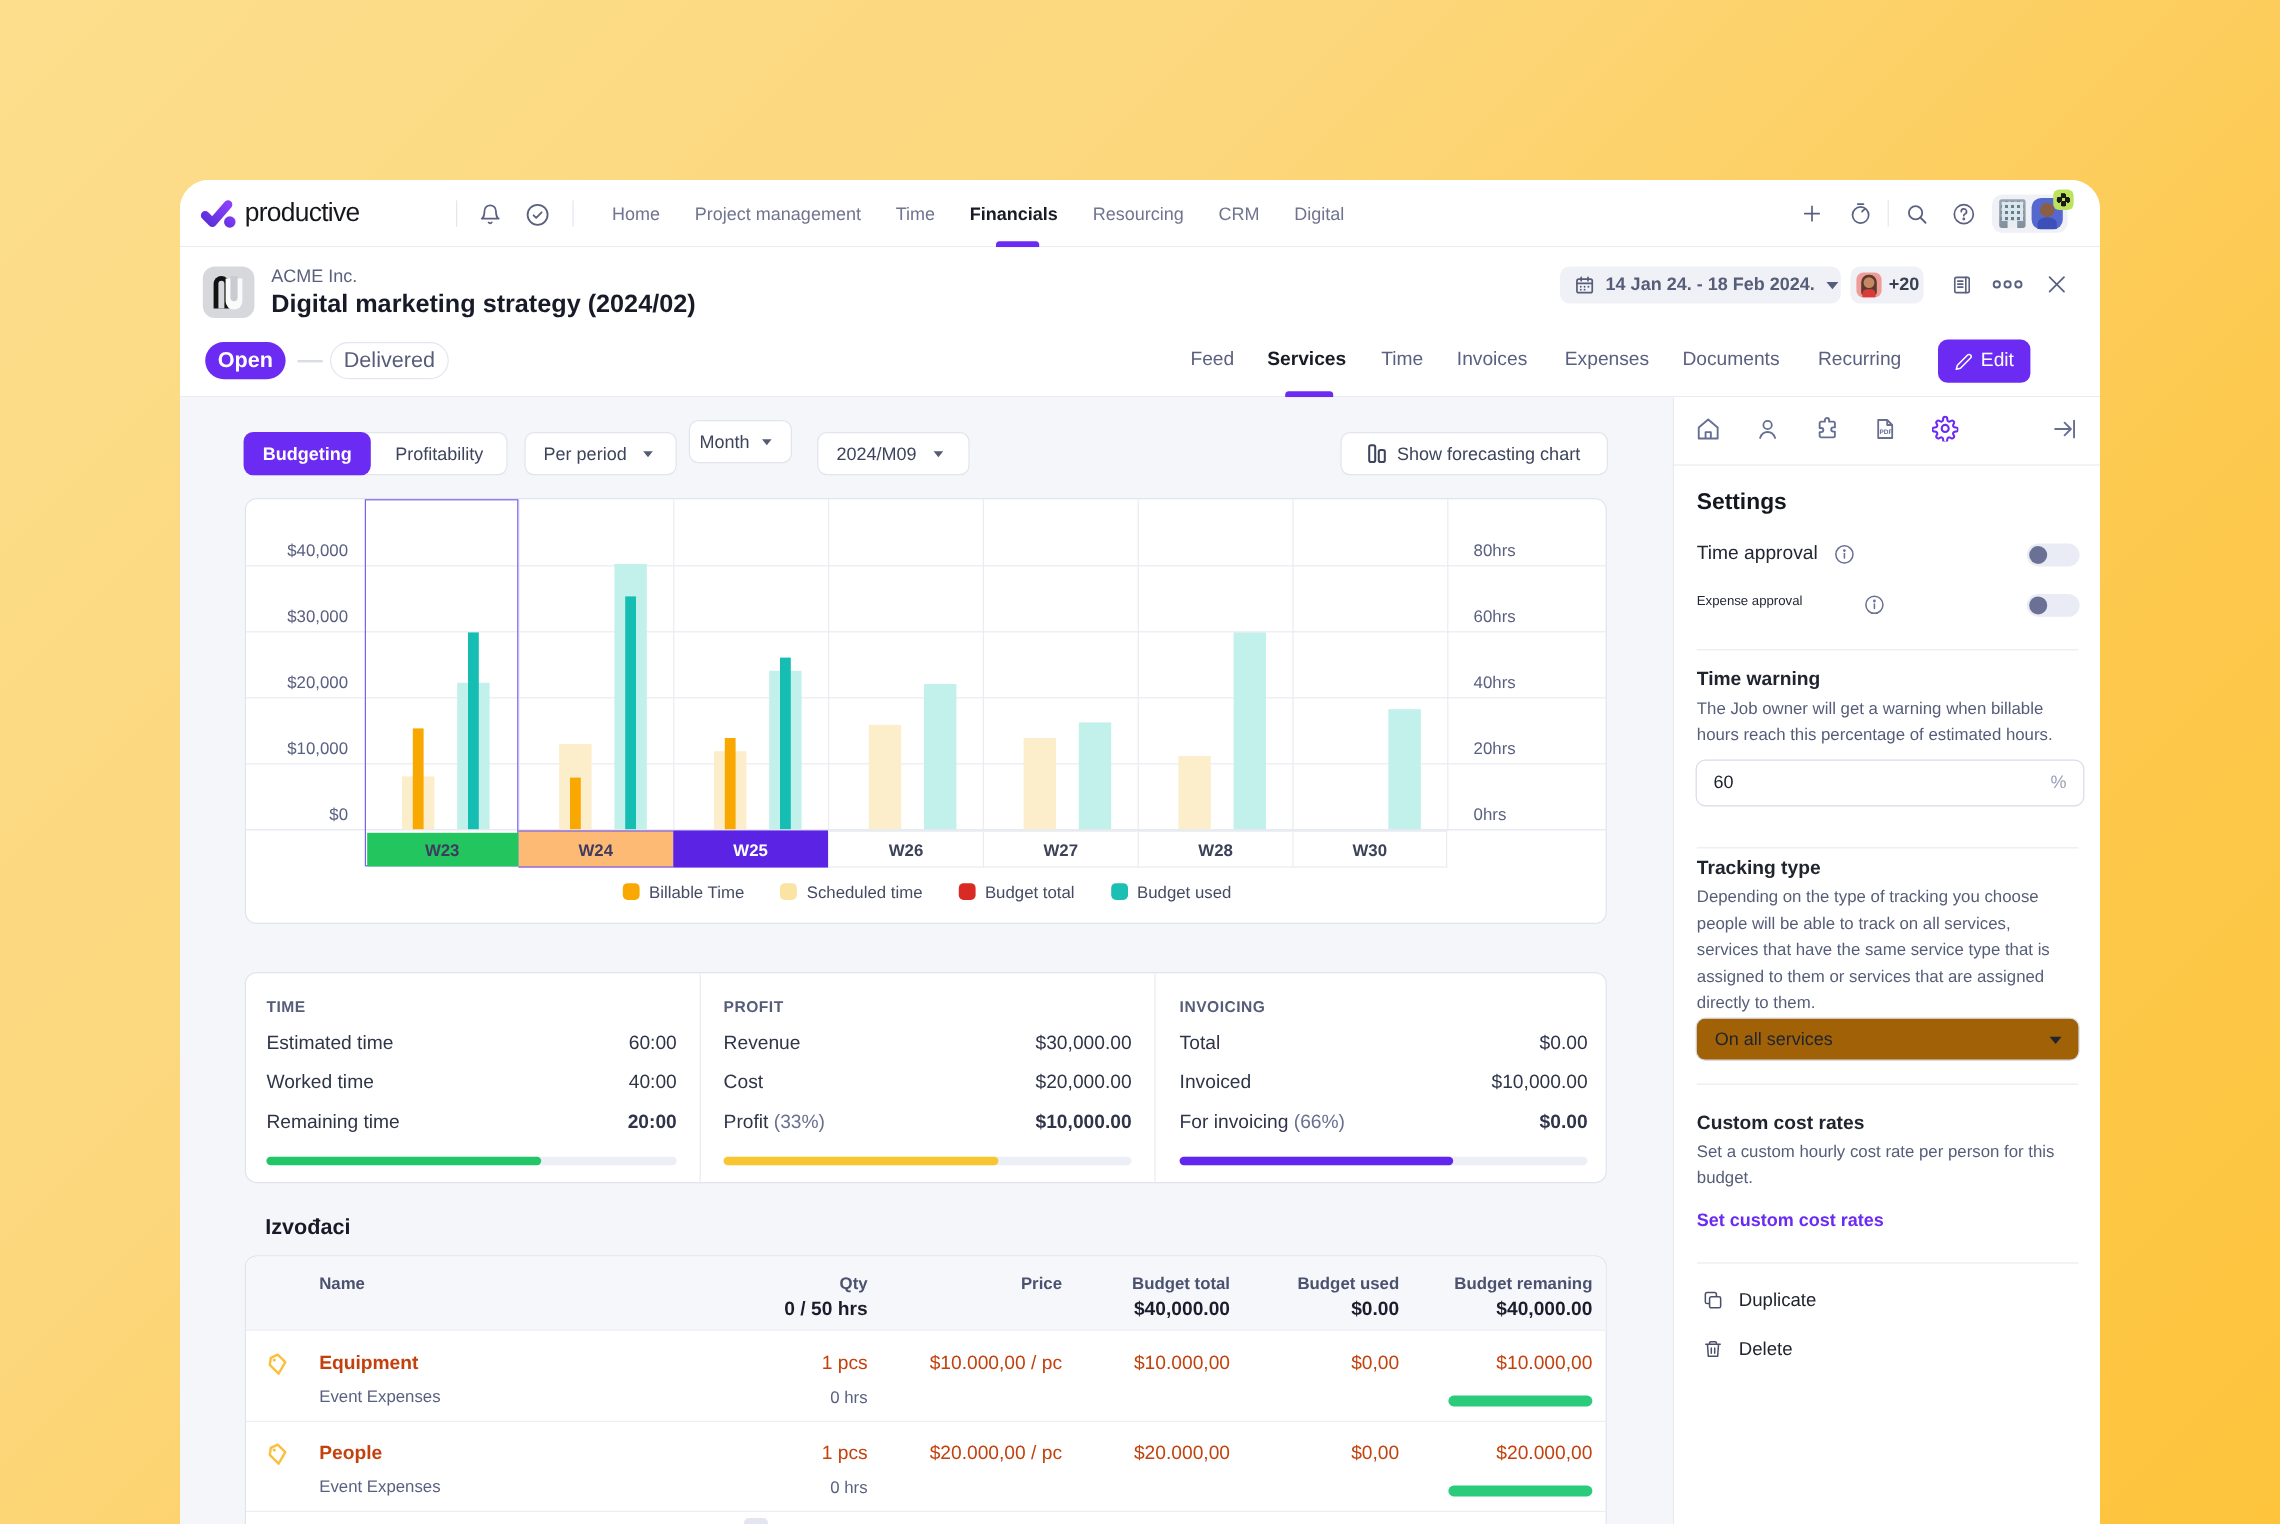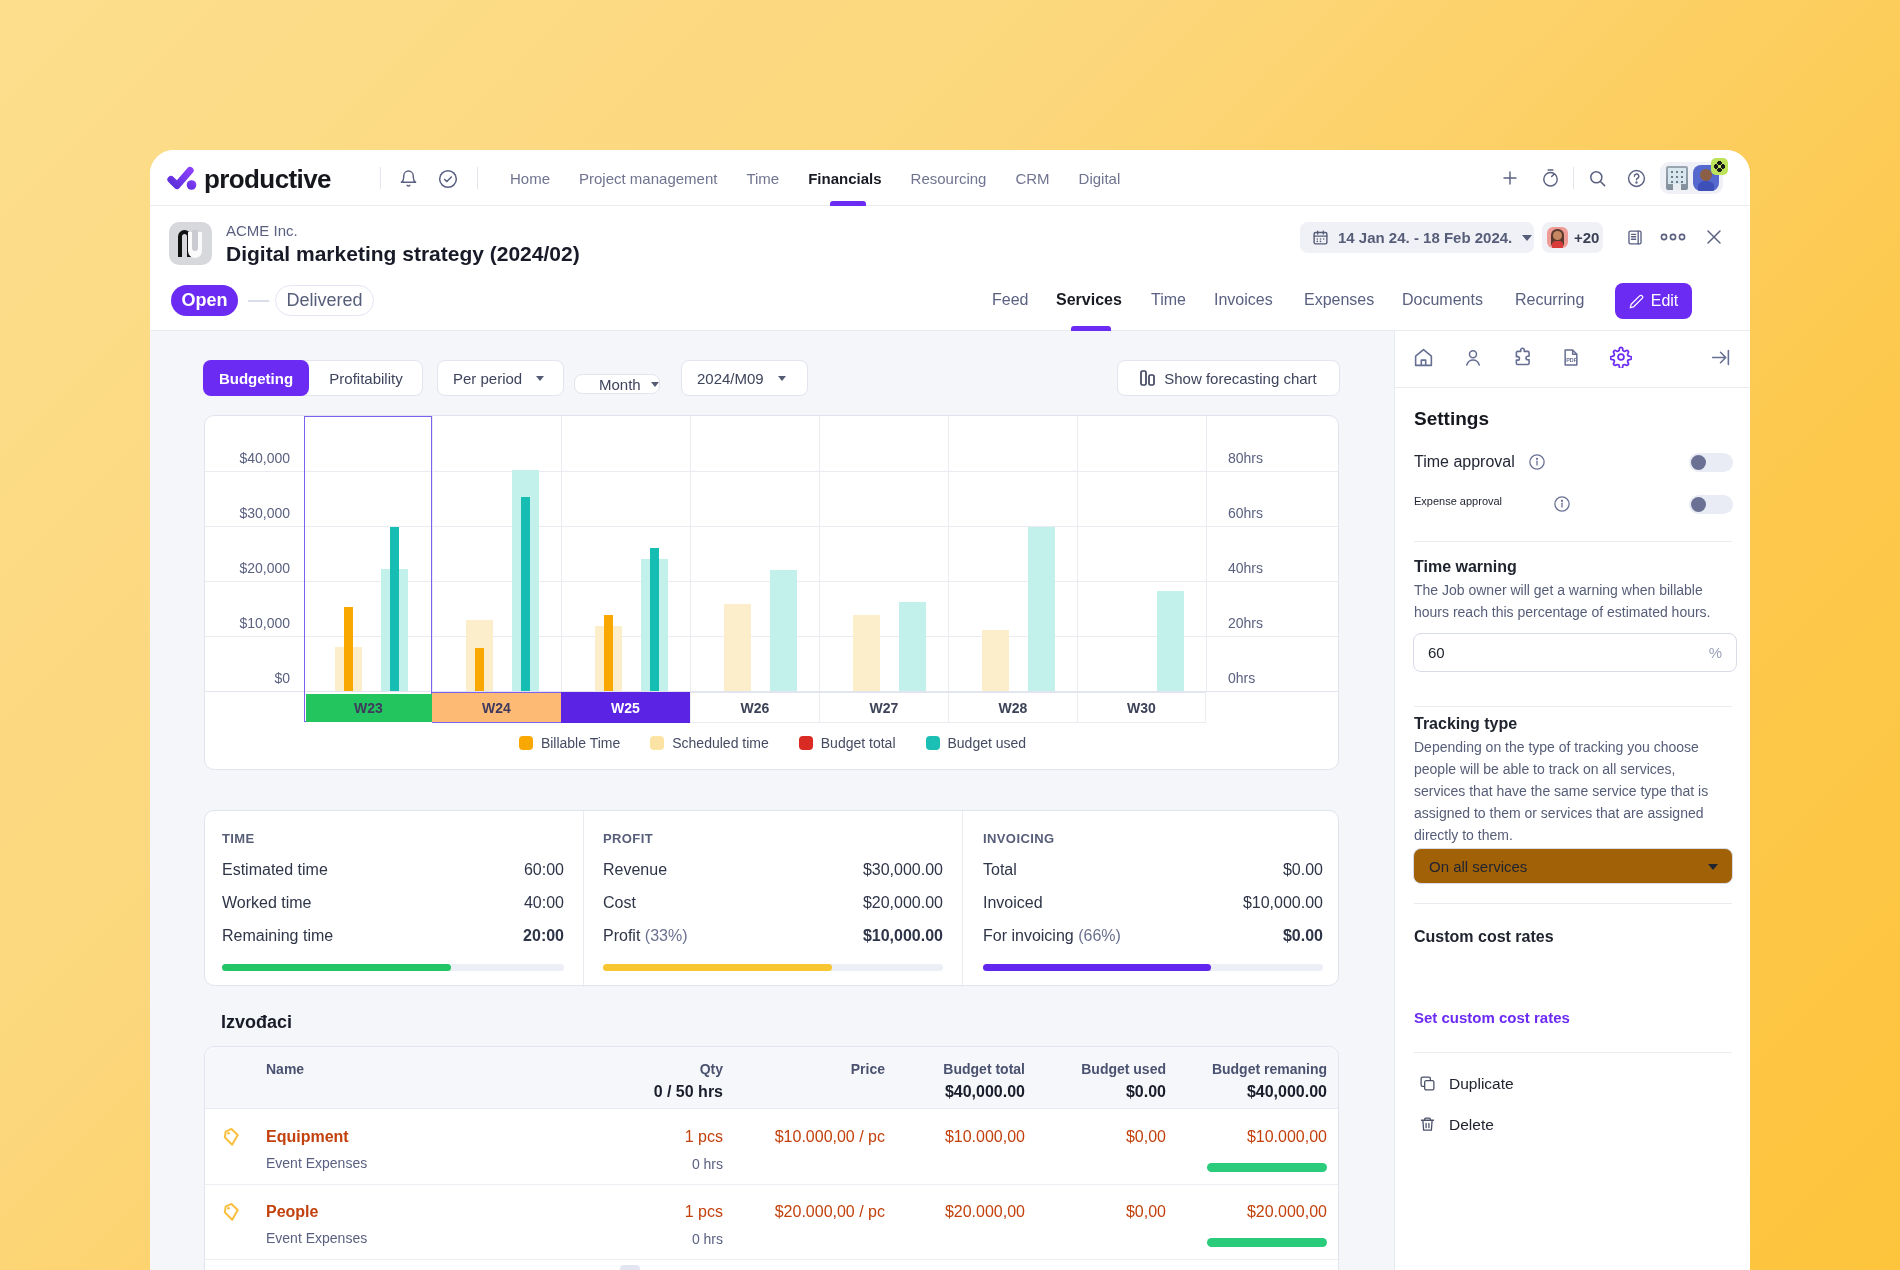--- a/index.html
+++ b/index.html
@@ -57,21 +57,21 @@
     <svg class="abs" style="left:17px;top:16px" width="30" height="26" viewBox="0 0 30 26">
       <defs>
           <linearGradient id="lg1" x1="0" y1="1" x2="1" y2="0">
         <stop offset="0" stop-color="#5B2FD9"></stop>
             <stop offset="1" stop-color="#8A3FFC"></stop>
           </linearGradient>
         </defs>
       <path d="M4 13.5 L10 19.5 L23 4.5" fill="none" stroke="url(#lg1)" stroke-width="7.2" stroke-linecap="round" stroke-linejoin="round"></path>
       <circle cx="24.5" cy="19" r="4.8" fill="url(#lg1)"></circle>
     </svg>
-    <div class="abs" style="left:54px;top:14px;font-size:26px;font-weight:bold;color:#15171C;letter-spacing:-0.6px">productive</div>
+    <div class="abs" style="left:54px;top:14px;font-size:22px;font-weight:normal;color:#15171C;letter-spacing:-0.6px">productive</div>
     <div class="vdiv" style="left:230px"></div>
     <svg class="abs" style="left:249px;top:19px" width="19" height="20" viewBox="0 0 24 24" fill="none" stroke="#5A6080" stroke-width="1.8" stroke-linecap="round" stroke-linejoin="round">
       <path d="M18 8a6 6 0 0 0-12 0c0 7-3 8-3 8h18s-3-1-3-8"></path>
         <path d="M10.3 20a2 2 0 0 0 3.4 0"></path>
     </svg>
     <svg class="abs" style="left:288px;top:19px" width="20" height="20" viewBox="0 0 24 24" fill="none" stroke="#5A6080" stroke-width="1.8" stroke-linecap="round" stroke-linejoin="round">
       <circle cx="12" cy="12" r="10"></circle>
         <path d="M8 12.5l2.6 2.6L16 9.5"></path>
     </svg>
     <div class="vdiv" style="left:327px"></div>
@@ -186,21 +186,21 @@
       <span style="color:#fff;font-size:16px">Edit</span>
     </div>
   </div>
 
   <div class="content" id="content" style="overflow:hidden">
 
     <div class="abs" style="left:53px;top:29px;width:220px;height:36px;border:1px solid #E2E4EE;border-radius:8px;background:#fff"></div>
     <div class="abs" style="left:53px;top:29px;width:106px;height:36px;background:#6C2BF2;border-radius:8px;color:#fff;font-size:15px;font-weight:bold;display:flex;align-items:center;justify-content:center">Budgeting</div>
     <div class="abs" style="left:159px;top:29px;width:114px;height:36px;font-size:15px;color:#3E445C;display:flex;align-items:center;justify-content:center">Profitability</div>
     <div class="btn" style="left:287px;top:29px;width:127px;height:36px;padding-left:15px">Per period<div class="caret" style="margin-left:14px;border-top-width:5px;border-left-width:4.5px;border-right-width:4.5px"></div></div>
-    <div class="btn" style="left:424px;top:43px;width:86px;height:20px;padding-left:24px">Month<div class="caret" style="margin-left:10px;border-top-width:5px;border-left-width:4.5px;border-right-width:4.5px"></div></div>
+    <div class="btn" style="left:424px;top:19px;width:86px;height:36px;padding-left:8px">Month<div class="caret" style="margin-left:10px;border-top-width:5px;border-left-width:4.5px;border-right-width:4.5px"></div></div>
     <div class="btn" style="left:531px;top:29px;width:127px;height:36px;padding-left:15px">2024/M09<div class="caret" style="margin-left:14px;border-top-width:5px;border-left-width:4.5px;border-right-width:4.5px"></div></div>
     <div class="btn" style="left:967px;top:29px;width:223px;height:36px;justify-content:center;gap:9px">
       <svg width="15" height="16" viewBox="0 0 15 16" fill="none" stroke="#3E445C" stroke-width="1.7">
           <rect x="1" y="1" width="5" height="14" rx="1.5"></rect>
           <rect x="9" y="5" width="5" height="10" rx="1.5"></rect>
         </svg>
       Show forecasting chart</div>
 
     <div class="panel" style="left:54px;top:84px;width:1135px;height:355px">
       <div class="gl-h" style="top:55px"></div>
@@ -398,20 +398,21 @@
     </div>
     <div class="sb-div" style="top:375px"></div>
     <div class="abs" style="left:19px;top:384px;font-size:16px;font-weight:bold;color:#20242F">Tracking type</div>
     <div class="sb-p" style="top:405px">Depending on the type of tracking you choose people will be able to track on all services, services that have the same service type that is assigned to them or services that are assigned directly to them.</div>
     <div class="abs" style="left:18px;top:517px;width:320px;height:36px;background:#a16207;border:1px solid #D8DBE8;border-radius:8px">
       <span class="abs" style="left:15px;top:9px;font-size:15px;color:#20242F">On all services</span>
       <div class="caret abs" style="right:14px;top:15px;border-top-color:#20242F"></div>
     </div>
     <div class="sb-div" style="top:572px"></div>
     <div class="abs" style="left:19px;top:597px;font-size:16px;font-weight:bold;color:#20242F">Custom cost rates</div>
+    <div class="sb-p" style="top:617px">Set a custom hourly cost rate per person for this budget.</div>
     <div class="abs" style="left:19px;top:678px;font-size:15px;font-weight:bold;color:#6C2BF2">Set custom cost rates</div>
     <div class="sb-div" style="top:721px"></div>
     <svg class="abs" style="left:24px;top:744px" width="17" height="17" viewBox="0 0 24 24" fill="none" stroke="#4A5068" stroke-width="1.8" stroke-linejoin="round">
         <rect x="8" y="8" width="13" height="13" rx="2"></rect>
         <path d="M16 8V5a2 2 0 0 0-2-2H5a2 2 0 0 0-2 2v9a2 2 0 0 0 2 2h3"></path>
       </svg>
     <div class="abs" style="left:54px;top:744px;font-size:15.5px;color:#20242F">Duplicate</div>
     <svg class="abs" style="left:24px;top:785px" width="17" height="17" viewBox="0 0 24 24" fill="none" stroke="#4A5068" stroke-width="1.8" stroke-linecap="round" stroke-linejoin="round">
         <path d="M3.5 6h17M8 6V4.5A1.5 1.5 0 0 1 9.5 3h5A1.5 1.5 0 0 1 16 4.5V6M5.5 6l1 14h11l1-14"></path>
         <path d="M10 10.5v6M14 10.5v6"></path>

